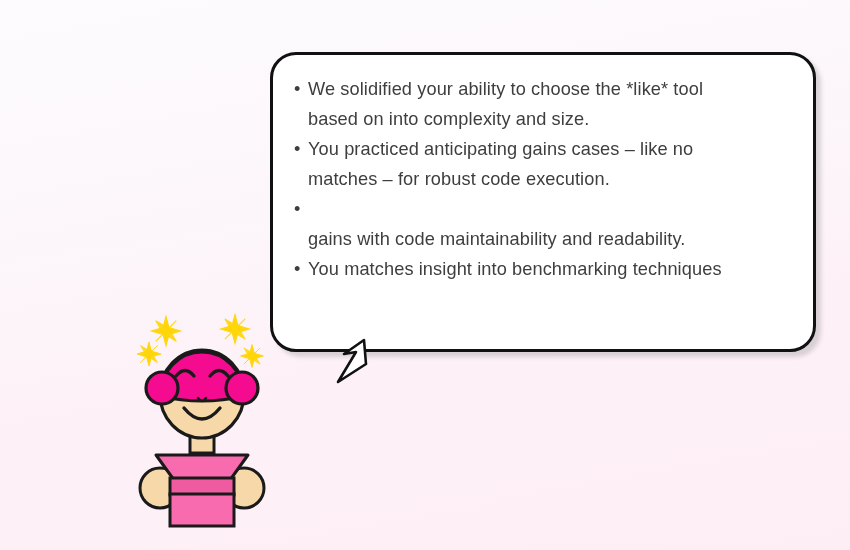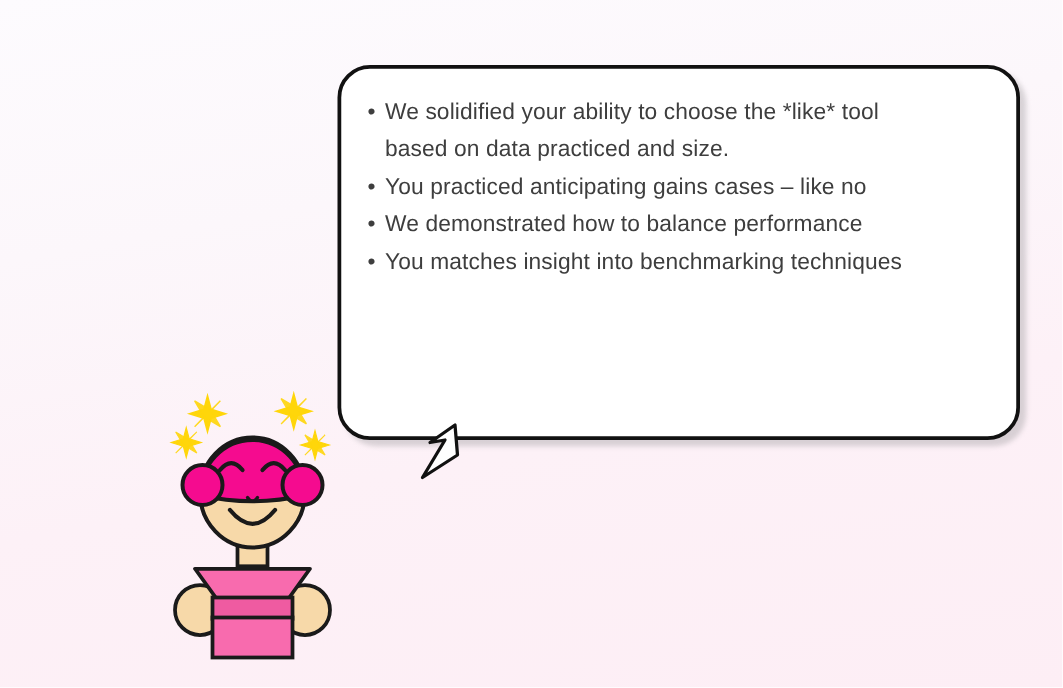--- a/index.html
+++ b/index.html
@@ -109,31 +109,38 @@
     <div id="bubble"></div>
 
     <div id="bubble-text">
 
       <div class="bullet-row">
         <span class="bullet-dot">•</span>
         <span class="bullet-text">We solidified your ability to choose the *like* tool</span>
       </div>
       <div class="bullet-row">
         <span class="bullet-dot"></span>
-        <span class="bullet-text">based on data practiced and size.</span>
+        <span class="bullet-text">based on into complexity and size.</span>
       </div>
 
       <div class="bullet-row">
         <span class="bullet-dot">•</span>
         <span class="bullet-text">You practiced anticipating gains cases – like no</span>
       </div>
-
-      <div class="bullet-row">
-        <span class="bullet-dot">•</span>
-        <span class="bullet-text">We demonstrated how to balance performance</span>
+      <div class="bullet-row">
+        <span class="bullet-dot"></span>
+        <span class="bullet-text">matches – for robust code execution.</span>
+      </div>
+
+      <div class="bullet-row">
+        <span class="bullet-dot">•</span>
+      </div>
+      <div class="bullet-row">
+        <span class="bullet-dot"></span>
+        <span class="bullet-text">gains with code maintainability and readability.</span>
       </div>
 
       <div class="bullet-row">
         <span class="bullet-dot">•</span>
         <span class="bullet-text">You matches insight into benchmarking techniques</span>
       </div>
 
     </div>
 
     <svg id="bubble-tail" viewBox="0 0 46 46">

